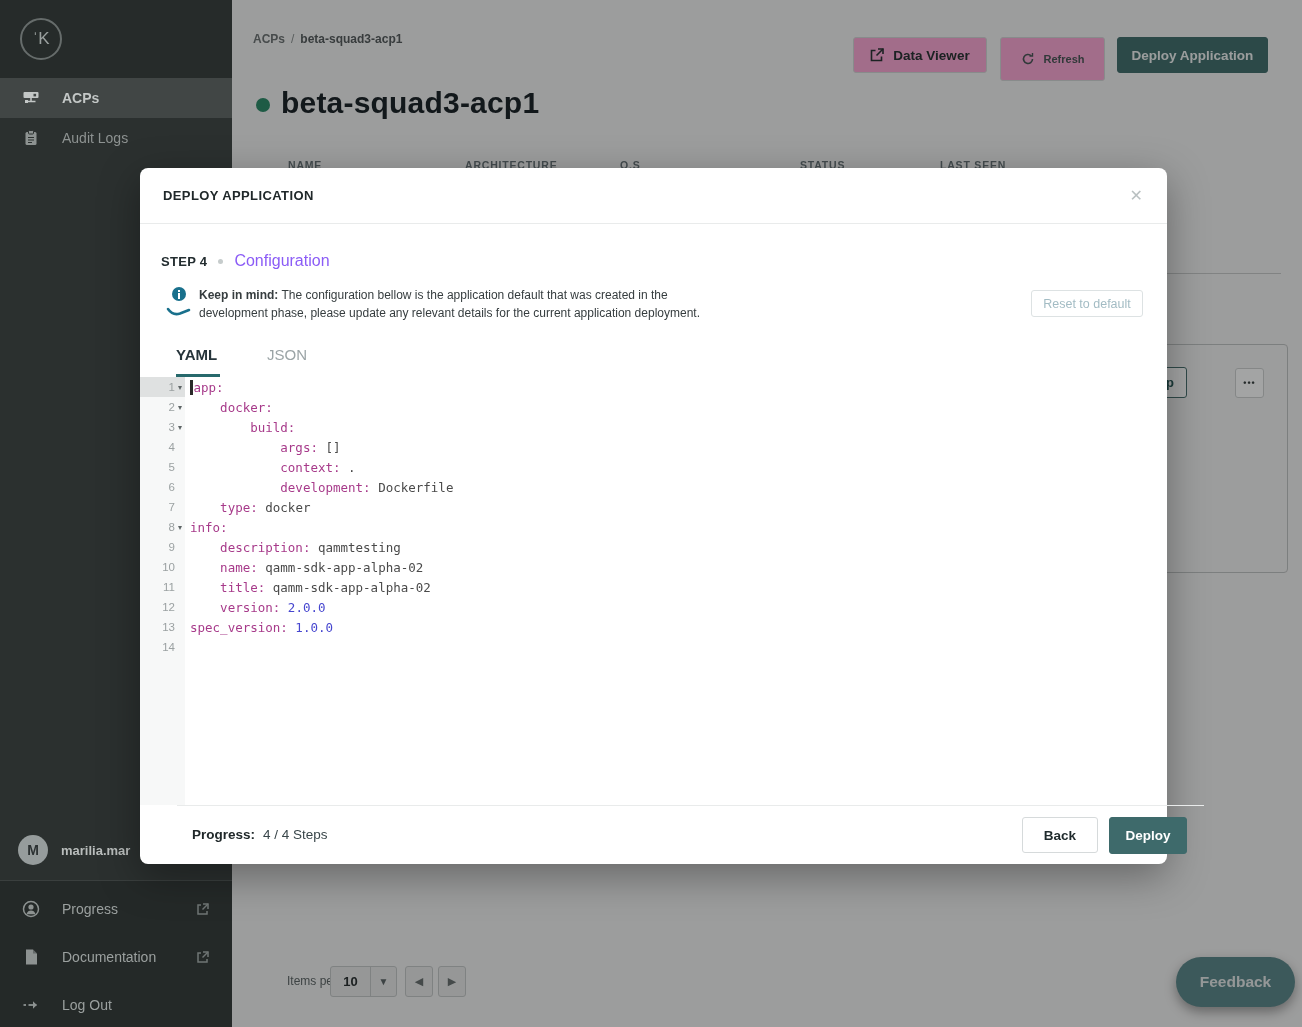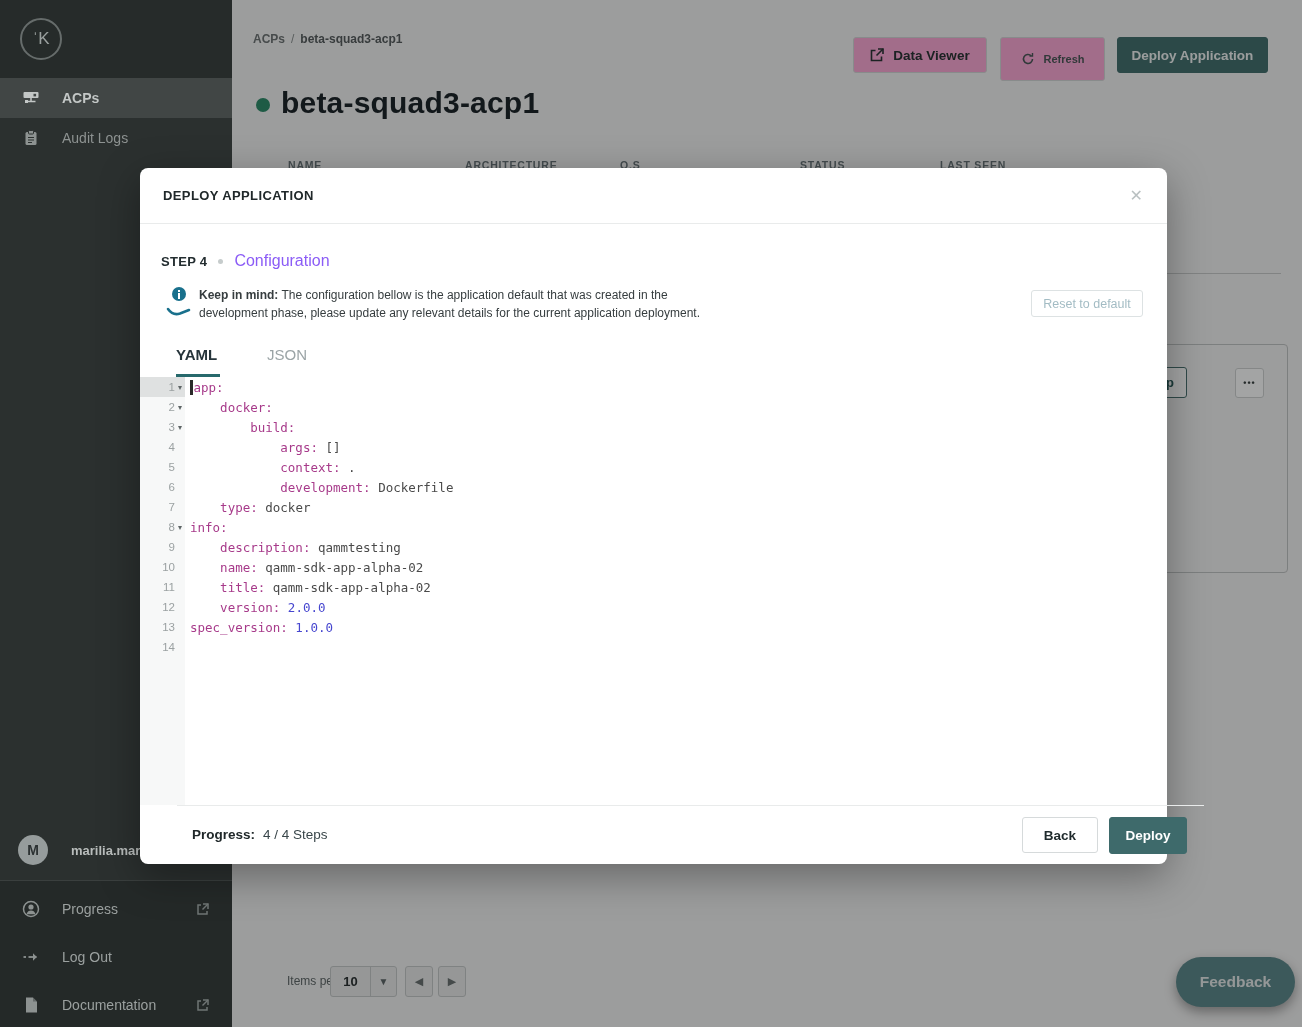--- a/index.html
+++ b/index.html
@@ -20,21 +20,21 @@
               color:#8d9291; font-size:14px; cursor:pointer; }
   .nav-item.selected { background:#414645; color:#c3c7c6; font-weight:bold; }
   .nav-item .ico { width:18px; height:18px; margin-right:22px; flex:none; display:inline-flex; }
   .nav-item svg { width:18px; height:18px; }
 
   .user-row { position:absolute; left:0; top:830px; width:100%; height:40px;
               display:flex; align-items:center; }
   .avatar { width:30px; height:30px; border-radius:50%; background:#969c9c;
             color:#2c3132; font-weight:bold; font-size:14px; margin-left:18px;
             display:flex; align-items:center; justify-content:center; }
-  .user-name { color:#b9bdbc; font-size:13px; font-weight:bold; margin-left:23px; white-space:nowrap; }
+  .user-name { color:#b9bdbc; font-size:13px; font-weight:bold; margin-left:13px; white-space:nowrap; }
 
   .sidebar-bottom { position:absolute; left:0; top:880px; bottom:0; width:100%;
                     background:#242928; border-top:1px solid #3a3f3e; }
   .side-link { height:40px; margin-top:8px; display:flex; align-items:center;
                padding:0 20px 0 22px; color:#9ba09f; font-size:14px; cursor:pointer; position:relative; }
   .side-link .ico { width:18px; height:18px; margin-right:22px; flex:none; display:inline-flex; color:#8d9291; }
   .side-link svg { width:18px; height:18px; }
   .ext-ico { position:absolute; right:22px; width:15px; height:15px; color:#6f7574; display:inline-flex; }
   .ext-ico svg { width:15px; height:15px; }
 
@@ -192,43 +192,43 @@
         <span class="ext-ico">
           <svg viewBox="0 0 15 15" fill="none" stroke="currentColor" stroke-width="1.5">
               <path d="M6 3H3v9h9V9"></path>
               <path d="M8 2h5v5"></path>
               <path d="M13 2L7.5 7.5"></path>
             </svg>
         </span>
       </div>
       <div class="side-link">
         <span class="ico">
-          <svg viewBox="0 0 18 18" fill="none" stroke="currentColor" stroke-width="1.8">
-              <path d="M1.5 9h2.5"></path>
-              <path d="M6.5 9h8"></path>
-              <path d="M11 5.2L14.8 9 11 12.8" fill="currentColor" stroke="none"></path>
-            </svg>
-        </span>
-        <span>Log Out</span>
-      </div>
-      <div class="side-link">
-        <span class="ico">
           <svg viewBox="0 0 18 18" fill="currentColor">
               <path d="M4 1.5h7l4 4v11H4z"></path>
               <path d="M11 1.5v4h4" fill="#2b302f" opacity=".4"></path>
             </svg>
         </span>
         <span>Documentation</span>
         <span class="ext-ico">
           <svg viewBox="0 0 15 15" fill="none" stroke="currentColor" stroke-width="1.5">
               <path d="M6 3H3v9h9V9"></path>
               <path d="M8 2h5v5"></path>
               <path d="M13 2L7.5 7.5"></path>
             </svg>
         </span>
+      </div>
+      <div class="side-link">
+        <span class="ico">
+          <svg viewBox="0 0 18 18" fill="none" stroke="currentColor" stroke-width="1.8">
+              <path d="M1.5 9h2.5"></path>
+              <path d="M6.5 9h8"></path>
+              <path d="M11 5.2L14.8 9 11 12.8" fill="currentColor" stroke="none"></path>
+            </svg>
+        </span>
+        <span>Log Out</span>
       </div>
     </div>
   </aside>
 
   <main class="main">
     <div class="breadcrumb">
       <span>ACPs</span><span class="sep">/</span><span class="current">beta-squad3-acp1</span>
     </div>
 
     <div class="btn btn-outline" id="btn-dataviewer">

